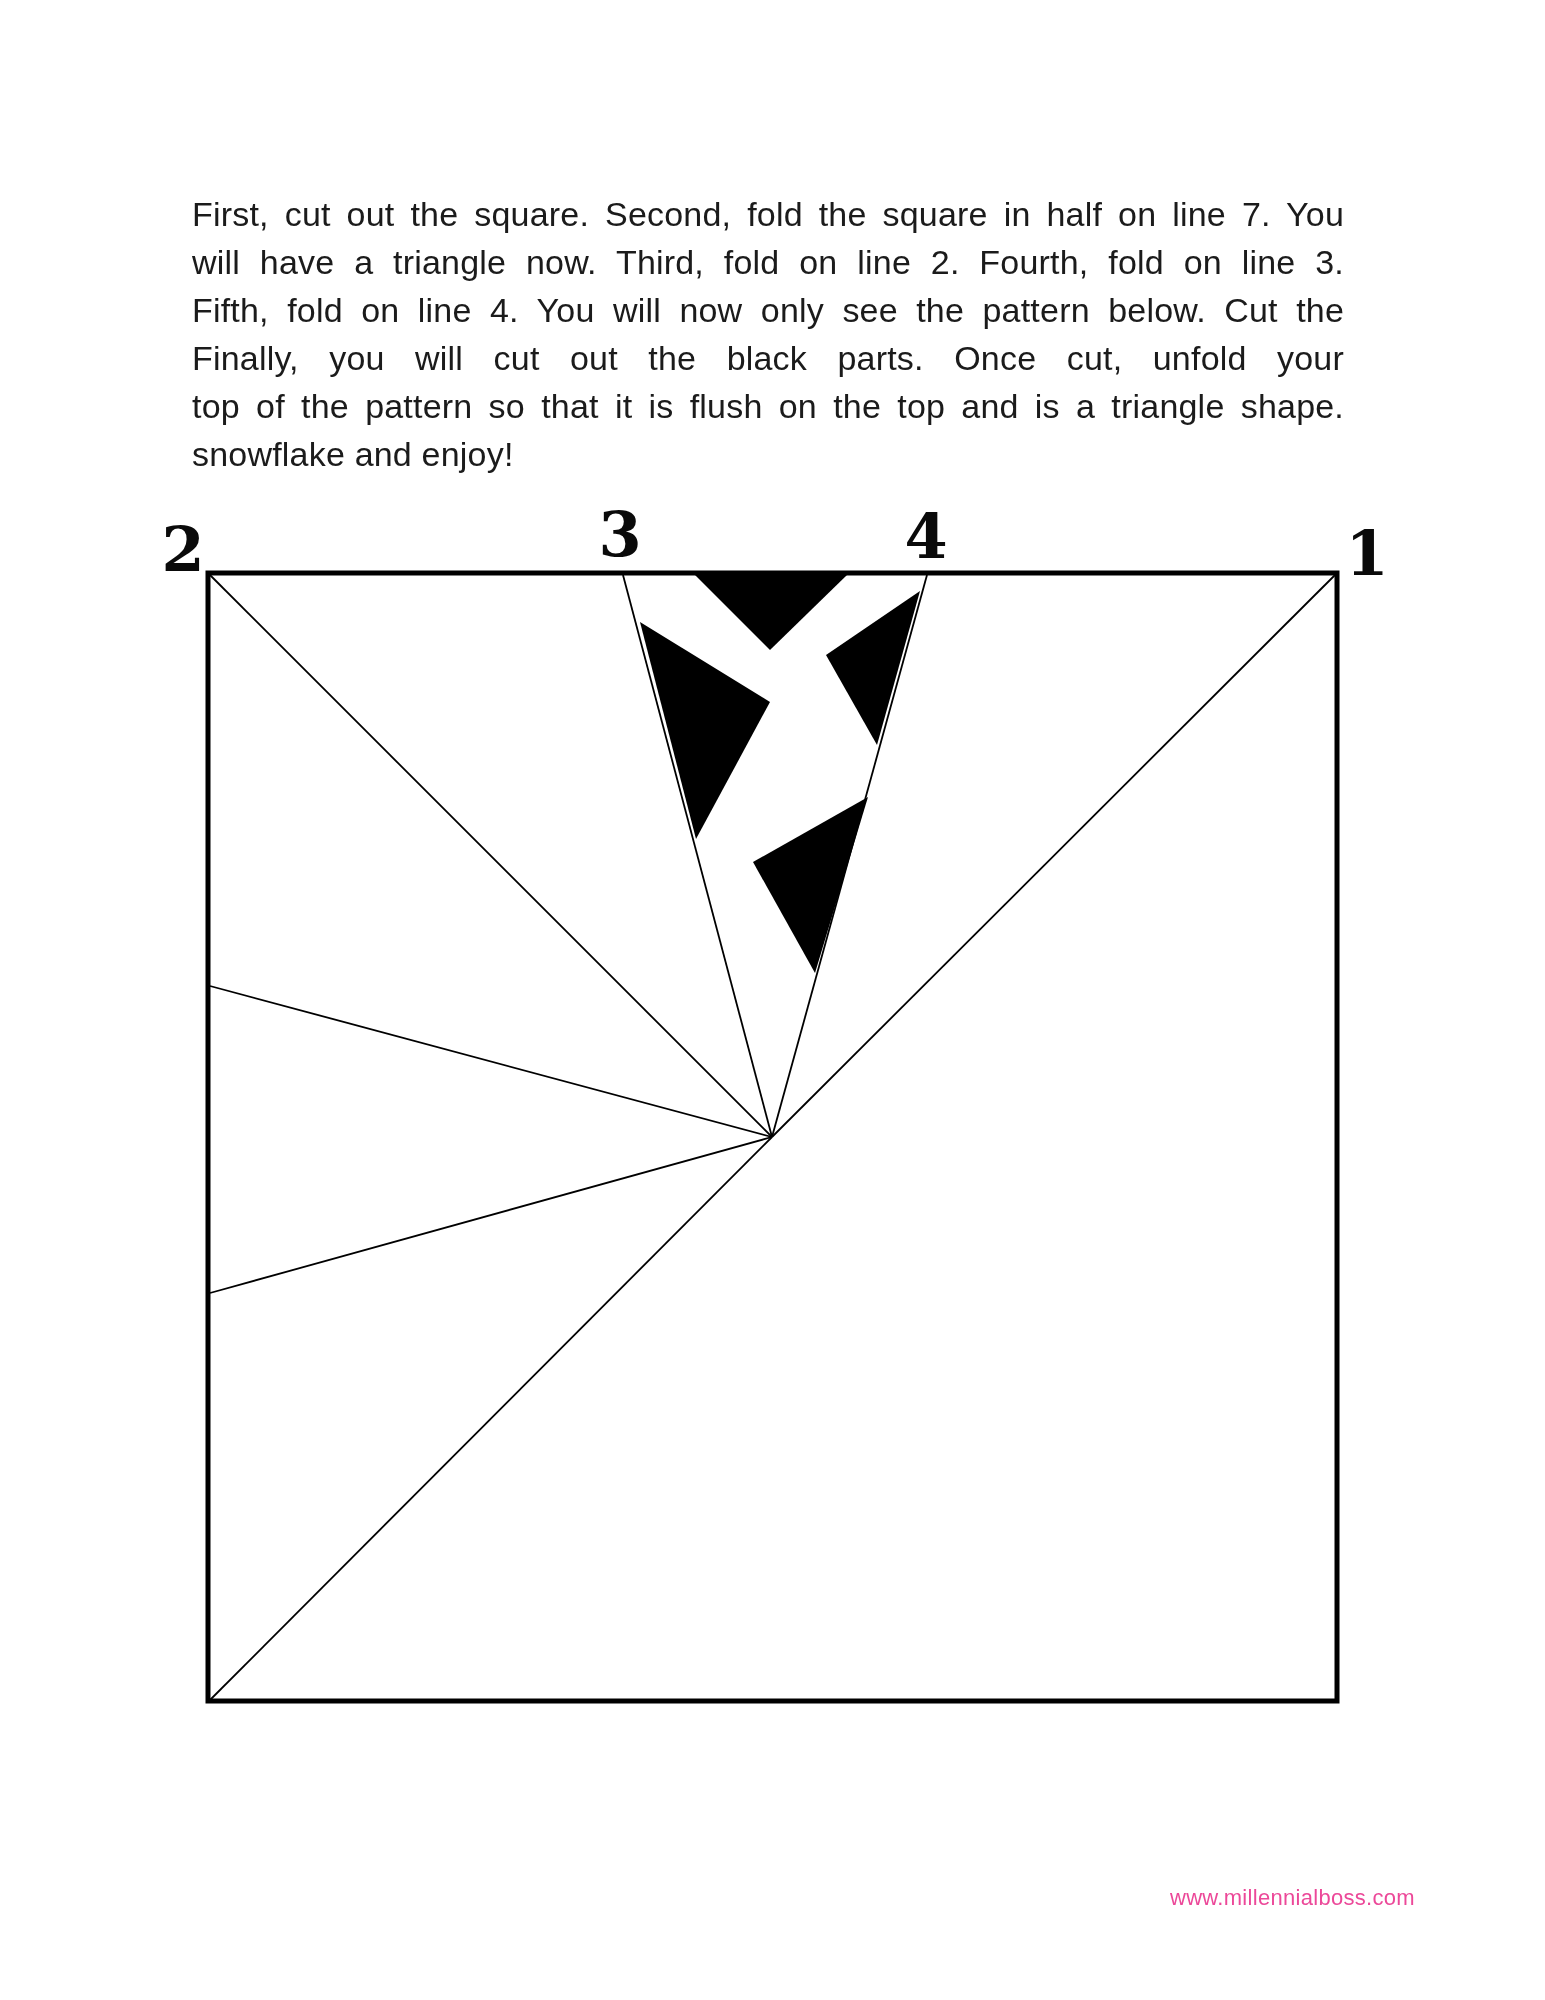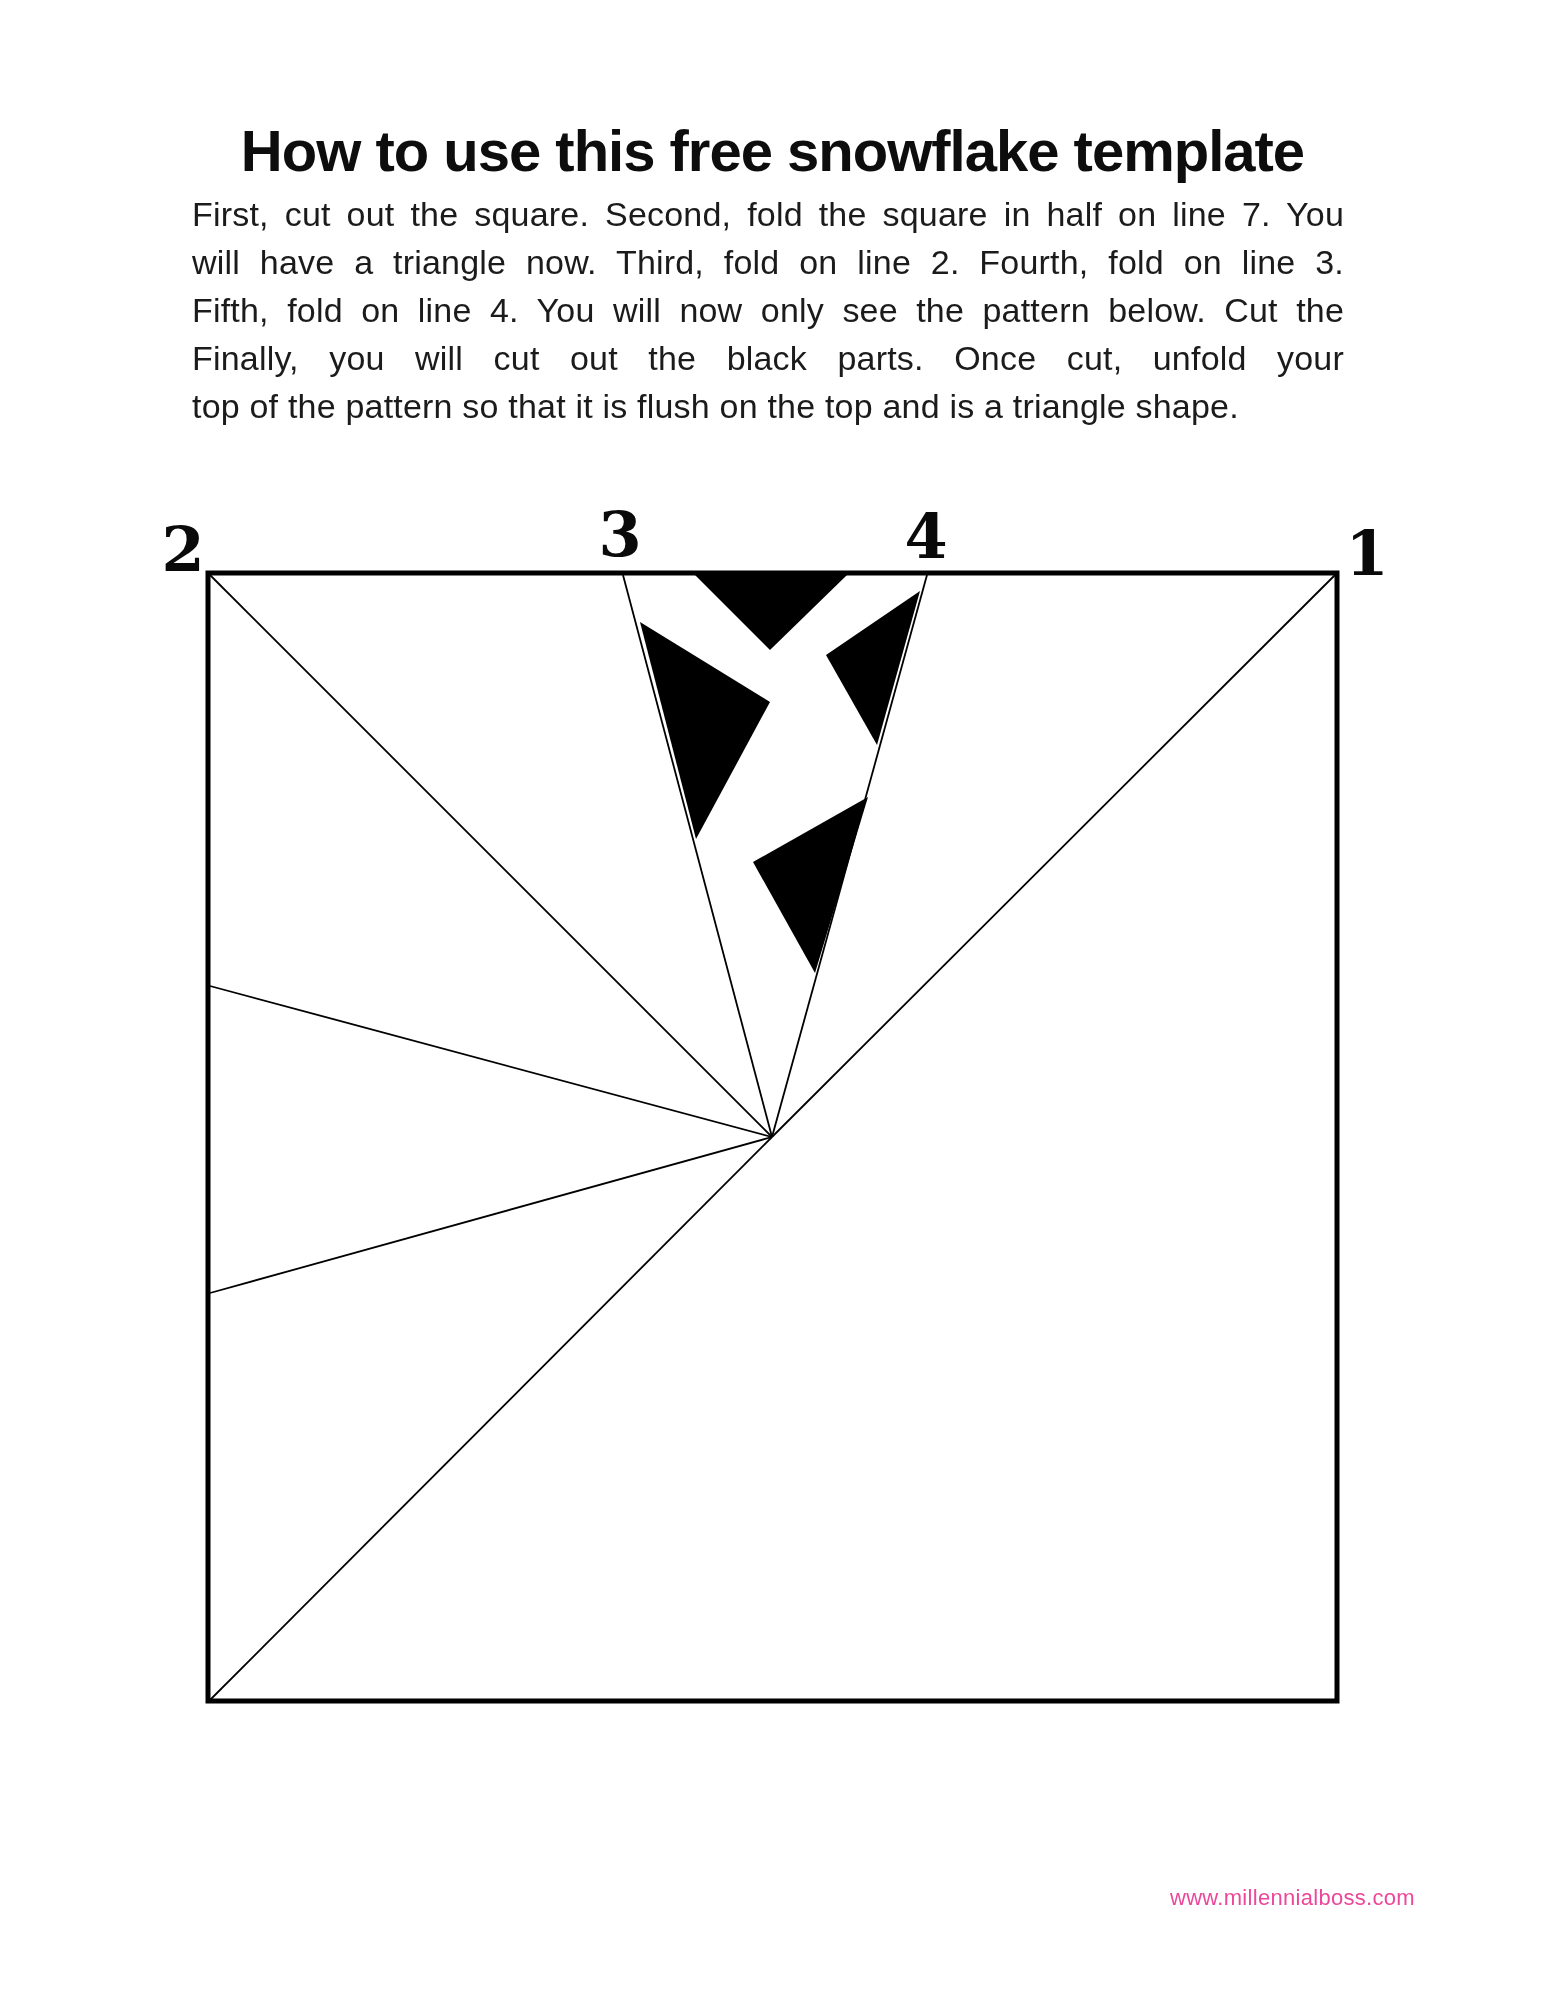--- a/index.html
+++ b/index.html
@@ -66,28 +66,28 @@
     font-size: 22px;
     color: #ec4899;
     letter-spacing: 0.3px;
   }
 </style>
 </head>
 <body>
 
 <div id="page">
 
-  <h1 class="title">How to use this free snowflake template</h1>
 
   <div class="instructions">
     <div class="line">First, cut out the square. Second, fold the square in half on line 7. You</div>
     <div class="line">will have a triangle now. Third, fold on line 2. Fourth, fold on line 3.</div>
     <div class="line">Fifth, fold on line 4. You will now only see the pattern below. Cut the</div>
     <div class="line">Finally, you will cut out the black parts. Once cut, unfold your</div>
     <div class="line">top of the pattern so that it is flush on the top and is a triangle shape.</div>
+    <div class="line">snowflake and enjoy!</div>
   </div>
 
   <svg class="diagram-svg" width="1545" height="2000" viewBox="0 0 1545 2000">
 
     <rect x="208" y="573" width="1129" height="1128" fill="none" stroke="#000000" stroke-width="5"></rect>
 
     <line x1="772" y1="1137" x2="210" y2="1700" stroke="#000000" stroke-width="1.8"></line>
     <line x1="772" y1="1137" x2="1335" y2="575" stroke="#000000" stroke-width="1.8"></line>
     <line x1="772" y1="1137" x2="209" y2="574" stroke="#000000" stroke-width="1.8"></line>
     <line x1="772" y1="1137" x2="623" y2="575" stroke="#000000" stroke-width="1.8"></line>

